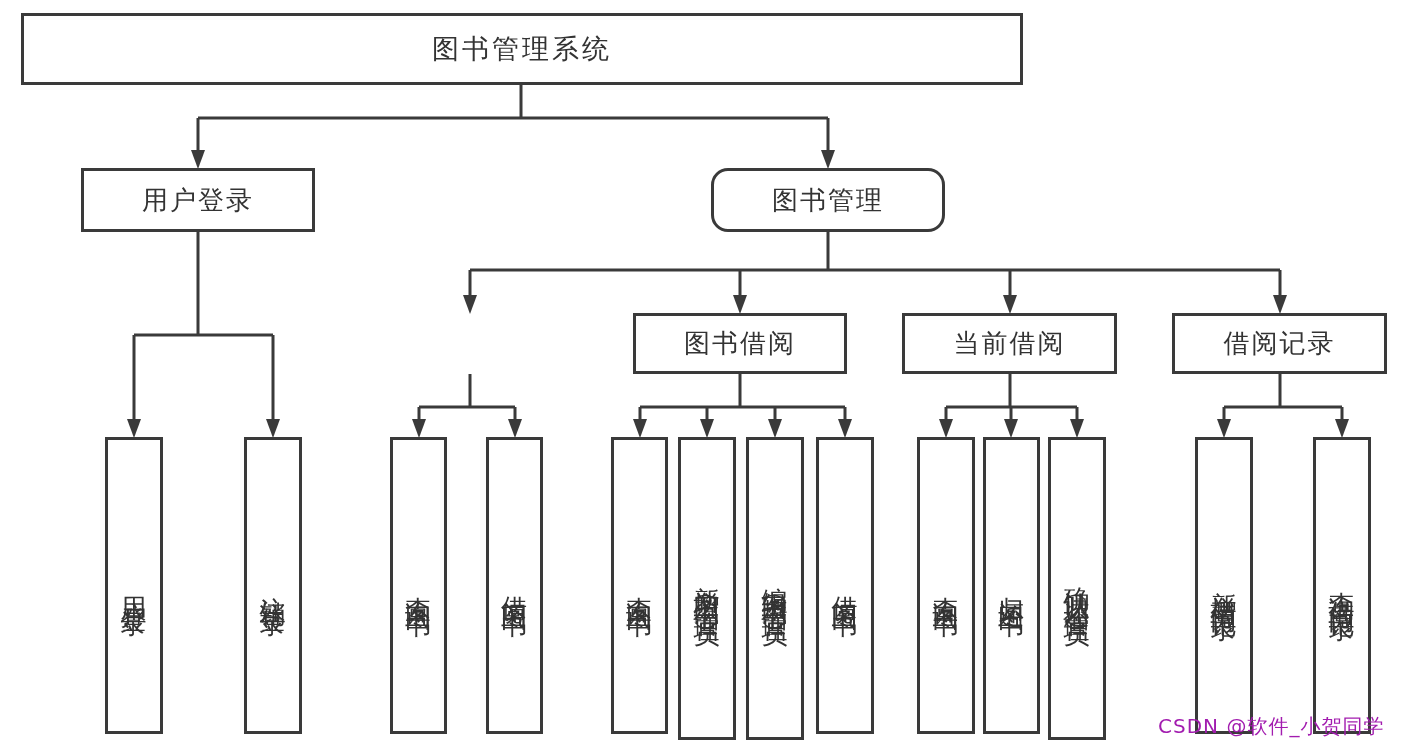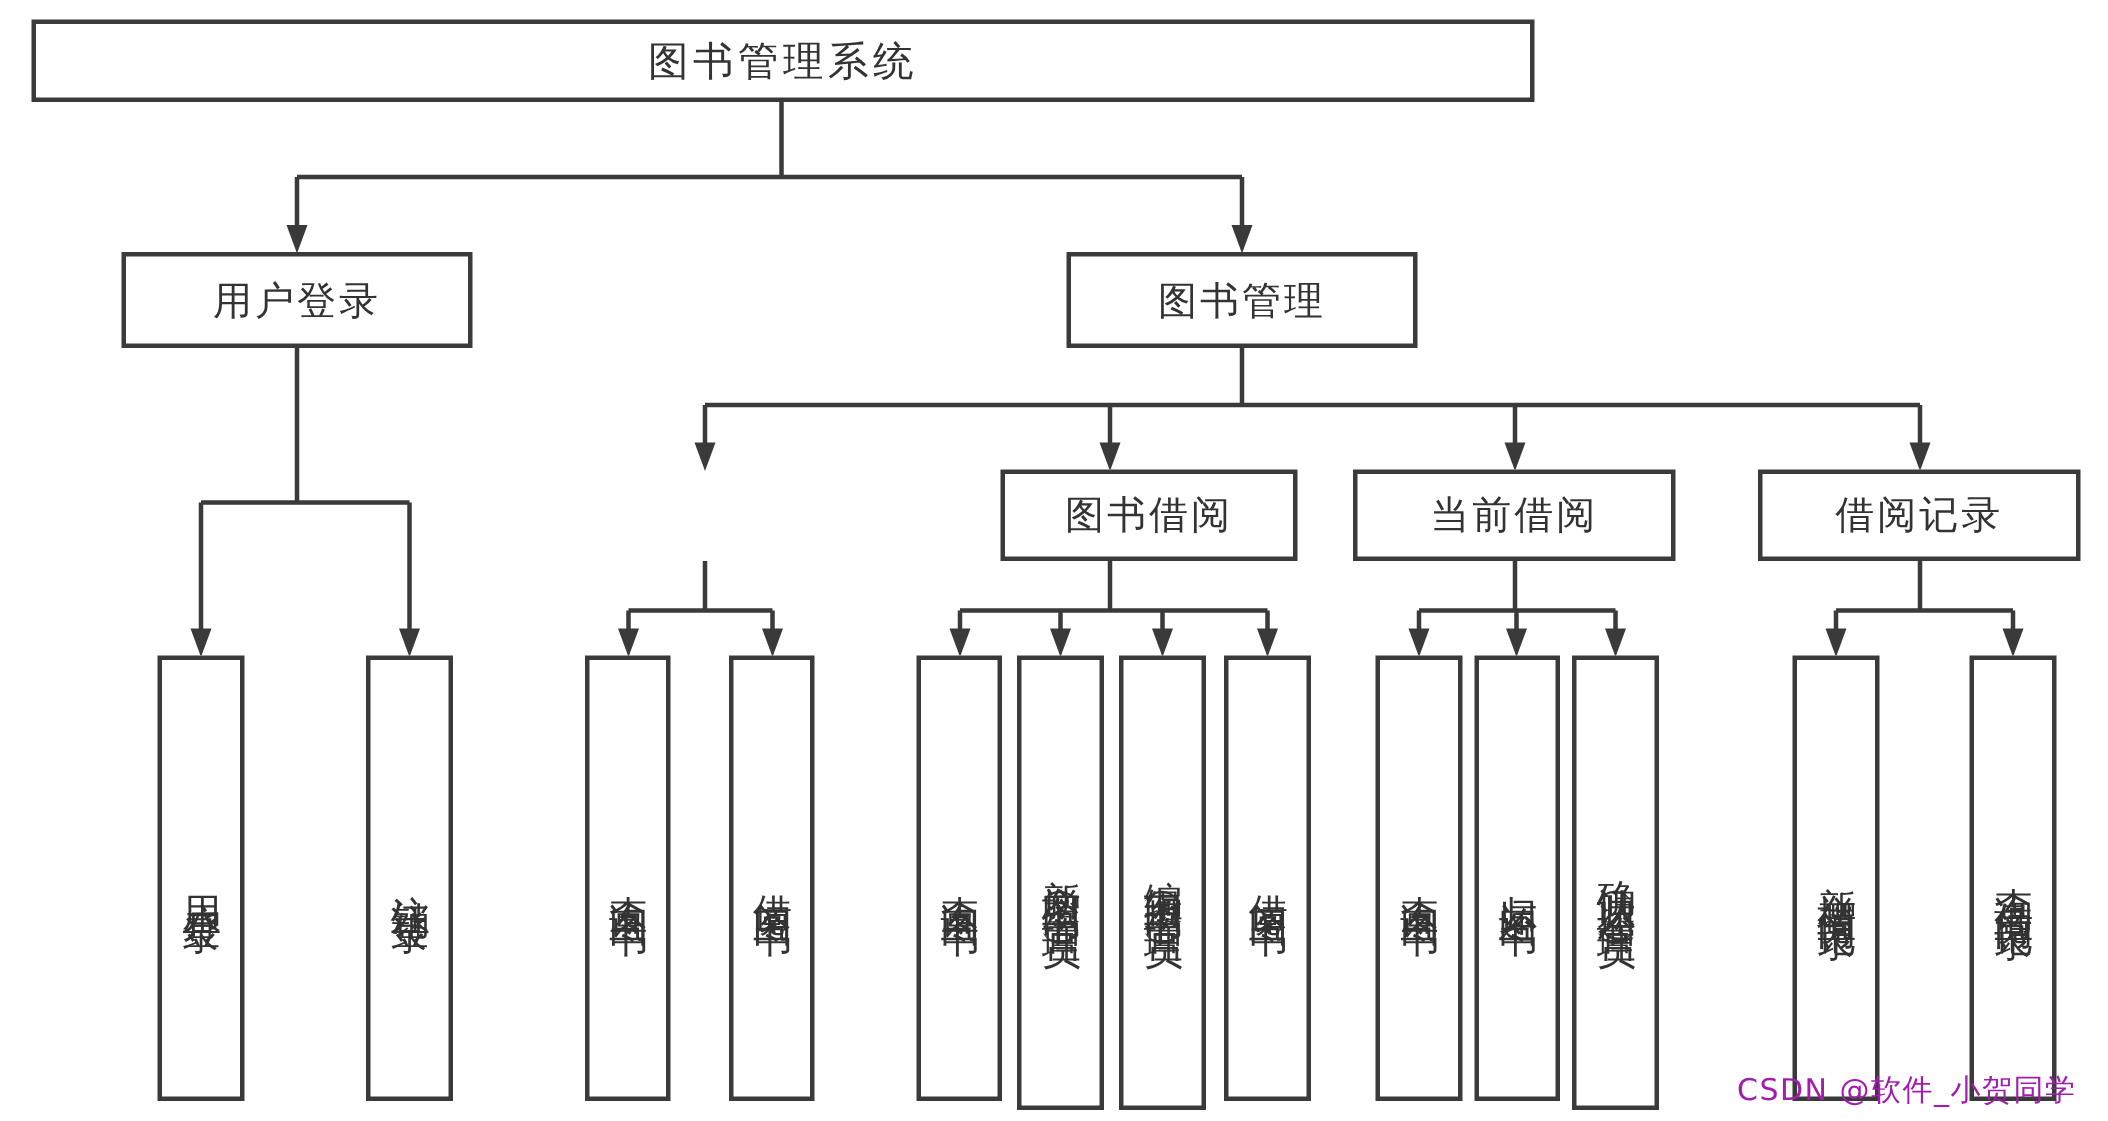--- a/index.html
+++ b/index.html
@@ -101,26 +101,26 @@
       <polygon points="768,419 782,419 775,438"></polygon>
       <polygon points="838,419 852,419 845,438"></polygon>
       <polygon points="939,419 953,419 946,438"></polygon>
       <polygon points="1004,419 1018,419 1011,438"></polygon>
       <polygon points="1070,419 1084,419 1077,438"></polygon>
       <polygon points="1217,419 1231,419 1224,438"></polygon>
       <polygon points="1335,419 1349,419 1342,438"></polygon>
     </g>
   </svg>
 
-  <div class="node hbox root-box" style="left:21px; top:13px; width:1002px; height:55px;">图书管理系统</div>
+  <div class="node hbox root-box" style="left:21px; top:13px; width:1002px; height:72px;">图书管理系统</div>
 
   <div class="node hbox" style="left:81px; top:168px; width:234px; height:64px;">用户登录</div>
-  <div class="node hbox" style="left:711px; top:168px; width:234px; height:64px;">图书管理</div>
+  <div class="node hbox" style="left:711px; top:168px; width:234px; height:64px;border-radius:17px;">图书管理</div>
 
-  <div class="node hbox" style="left:667px; top:313px; width:198px; height:61px;">图书借阅</div>
+  <div class="node hbox" style="left:633px; top:313px; width:214px; height:61px;">图书借阅</div>
   <div class="node hbox" style="left:1172px; top:313px; width:215px; height:61px;">借阅记录</div>
   <div class="node hbox" style="left:902px; top:313px; width:215px; height:61px;">当前借阅</div>
 
   <div class="node vbox" style="left:105px; top:437px; width:58px; height:297px;">用户登录</div>
   <div class="node vbox" style="left:244px; top:437px; width:58px; height:297px;">注销登录</div>
 
   <div class="node vbox" style="left:390px; top:437px; width:57px; height:297px;">查询图书</div>
   <div class="node vbox" style="left:486px; top:437px; width:57px; height:297px;">借阅图书</div>
 
   <div class="node vbox" style="left:611px; top:437px; width:57px; height:297px;">查询图书</div>

